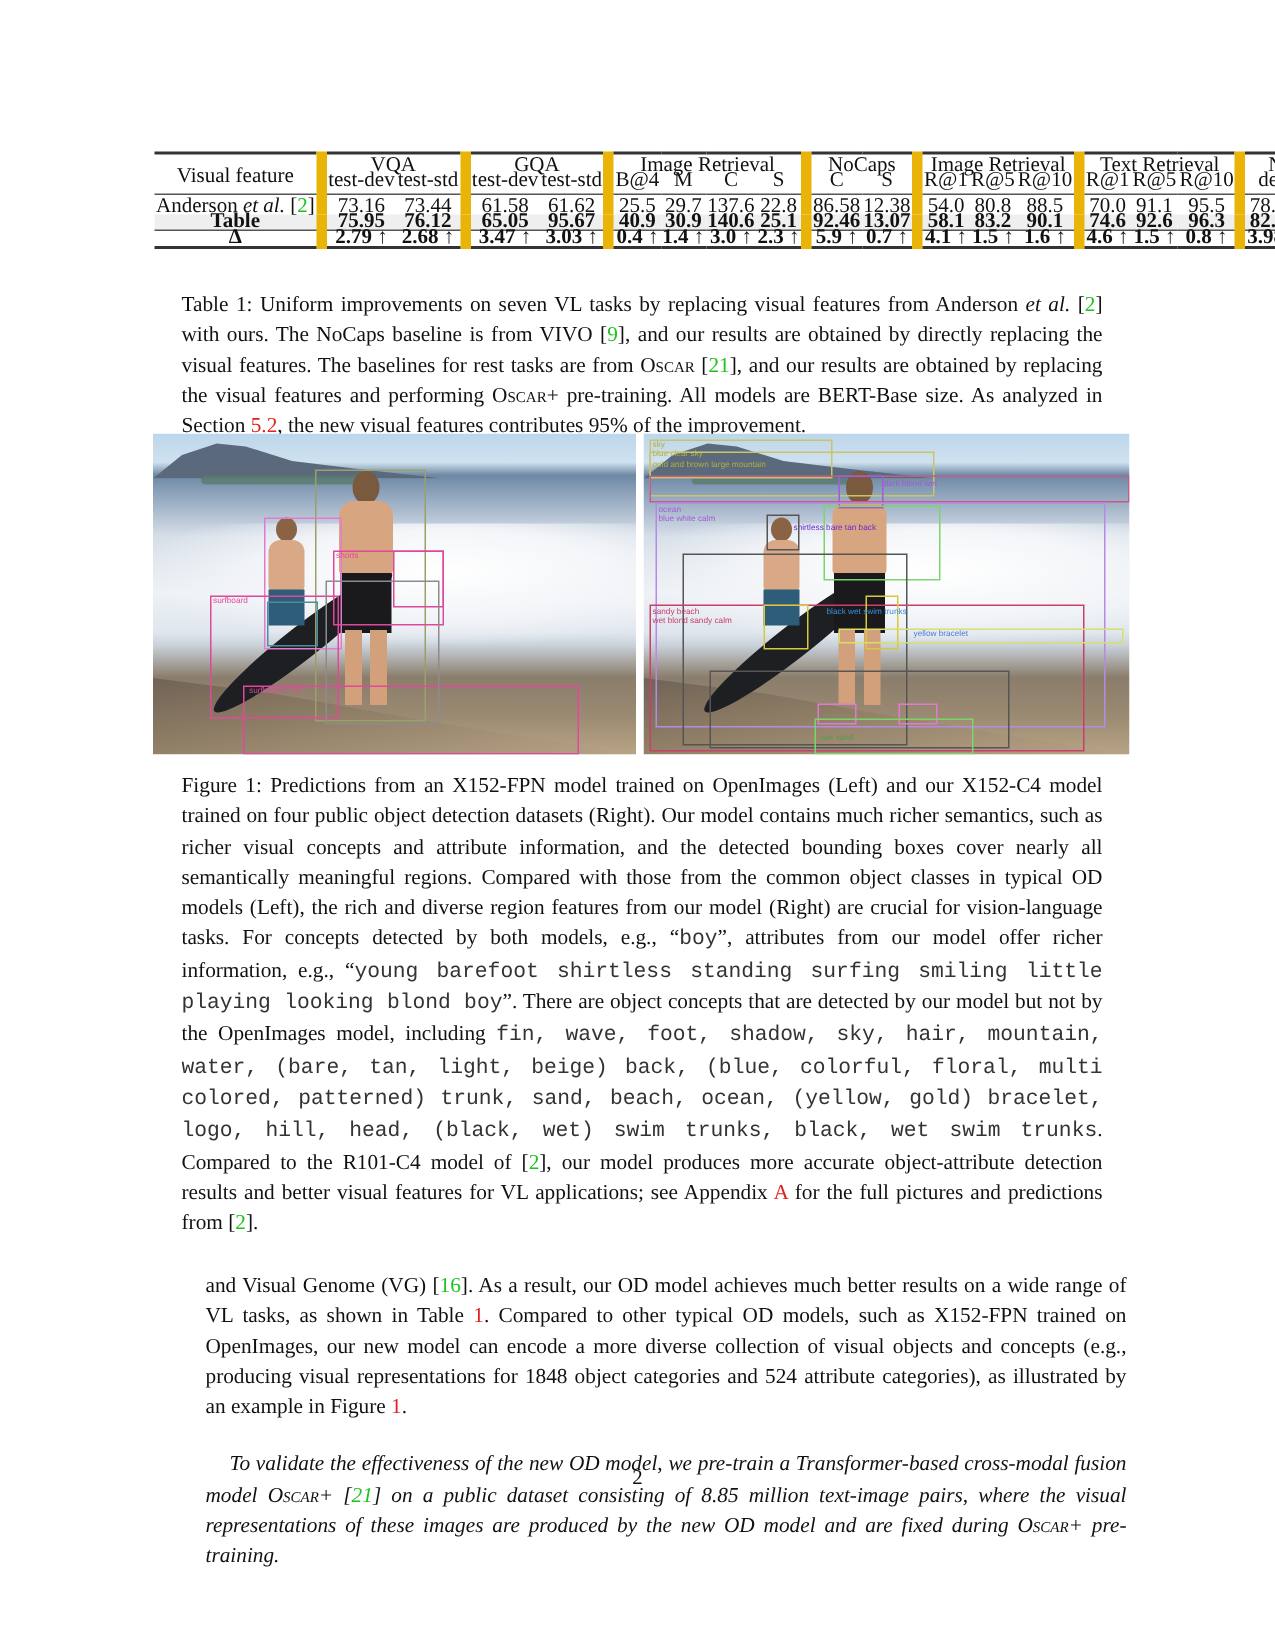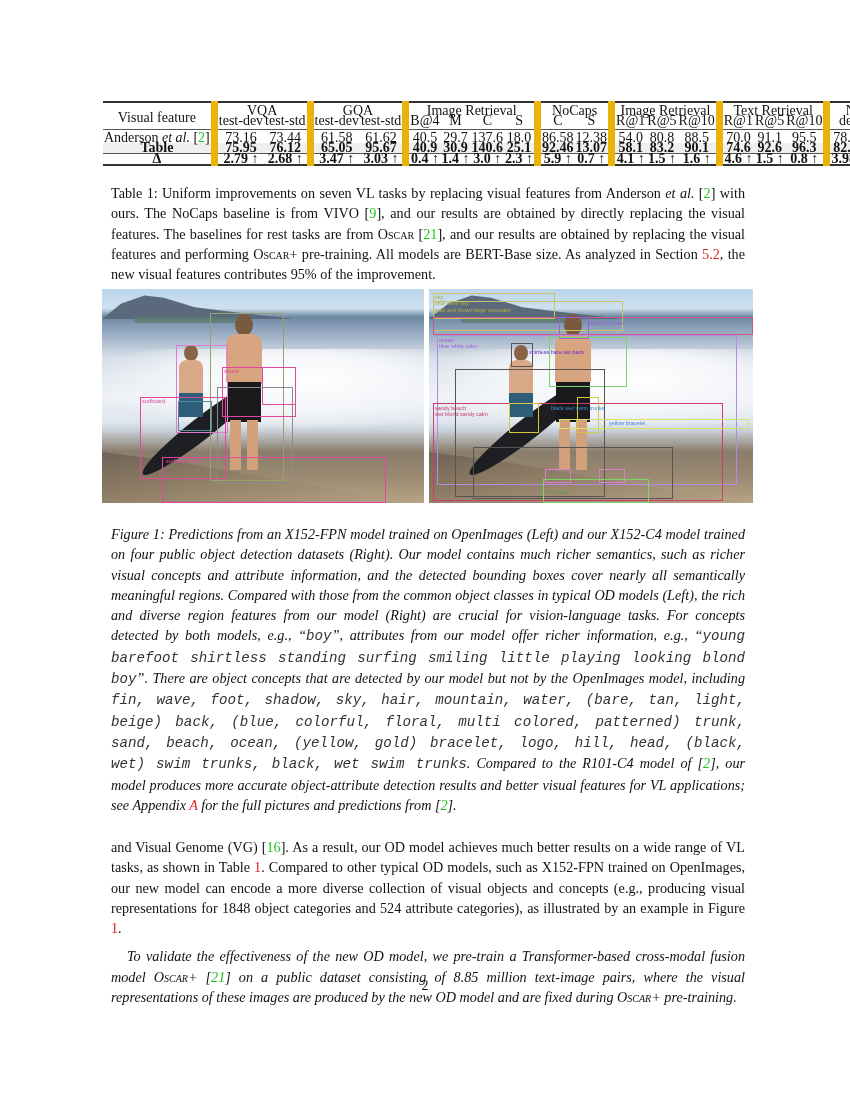--- a/index.html
+++ b/index.html
@@ -18,21 +18,21 @@
   table.res .midrule td { border-top: 1px solid #555; }
   table.res .botrule td { border-bottom: 2px solid #333; }
   table.res .vl { border-left: 7px solid #eab308; }
   table.res tr.ours td { background: #efefef; font-weight: bold; }
   table.res tr.delta td { font-weight: bold; border-top: 1px solid #555; }
   table.res tr.hdr1 td { padding-top: 3px; }
   table.res tr.hdr2 td { padding-bottom: 3px; }
   table.res tr.first td { padding-top: 3px; }
 
   .caption { position: absolute; left: 103px; width: 650px; font-size: 14.2px; line-height: 20.3px; text-align: justify; }
-  .caption p, .body p { margin: 8px; }
+  .caption p, .body p { margin: 18px; }
 
   
   .fig-img { position: absolute; top: 289px; height: 214px; overflow: hidden; }
   #img-left { left: 102px; width: 322px; }
   #img-right { left: 429px; width: 324px; }
   .scene { position: absolute; inset: 0;
     background:
       linear-gradient(180deg, #bcd6ea 0%, #cfe1ef 9%, #6d88a4 13%, #8aa0b9 18%, #d6dee8 32%, #eef1f5 50%, #dfe6ee 62%, #c9d1da 66%, #8a7d6b 76%, #9b8a72 88%, #b8a485 100%); }
   .mountain { position: absolute; left: 0; top: 4px; width: 60%; height: 26px;
     background: #5a6a7c; clip-path: polygon(0 100%, 10% 40%, 22% 10%, 32% 18%, 48% 55%, 70% 75%, 100% 100%); }
@@ -49,21 +49,21 @@
   .man .legs { position: absolute; left: 8px; top: 106px; width: 28px; height: 50px;
     background: linear-gradient(90deg, #d2a07a 0 40%, transparent 40% 60%, #d2a07a 60% 100%); }
   .boy { position: absolute; width: 28px; height: 100px; }
   .boy .head { position: absolute; left: 7px; top: 0; width: 14px; height: 16px; border-radius: 50%; background: #8a6244; }
   .boy .torso { position: absolute; left: 2px; top: 15px; width: 24px; height: 34px; background: #d9a987; border-radius: 8px 8px 3px 3px; }
   .boy .shorts { position: absolute; left: 2px; top: 48px; width: 24px; height: 24px; background: #2e5d7a; }
   .board { position: absolute; width: 150px; height: 22px; background: #1d1f22; border-radius: 50% / 50%; transform: rotate(-38deg); }
   .bbox { position: absolute; border: 1px solid; box-sizing: border-box; }
   .blabel { position: absolute; font-family: "Liberation Sans", "DejaVu Sans", sans-serif; font-size: 5.5px; line-height: 6px; white-space: nowrap; }
 
-  .body { position: absolute; left: 103px; width: 650px; font-size: 14.2px; line-height: 20.3px; text-align: justify; }
+  .body { position: absolute; left: 119px; width: 650px; font-size: 14.2px; line-height: 20.3px; text-align: justify; }
   .body p.indent { text-indent: 16px; font-style: italic; }
 
   #page-number { position: absolute; left: 0; width: 850px; top: 978px; text-align: center; font-size: 14px; }
 </style>
 </head>
 <body>
 
 <div id="tbl-wrap">
   <table class="res">
     <tbody>
@@ -96,24 +96,24 @@
       <td>R@10</td>
       <td class="vl">dev</td>
       <td>test-P</td>
     </tr>
     <tr class="midrule first">
       <td><span>Anderson </span><i>et al.</i> [<span class="green">2</span>]</td>
       <td class="vl">73.16</td>
       <td>73.44</td>
       <td class="vl">61.58</td>
       <td>61.62</td>
-      <td class="vl">40.5</td>
+      <td class="vl">25.5</td>
       <td>29.7</td>
       <td>137.6</td>
-      <td>18.0</td>
+      <td>22.8</td>
       <td class="vl">86.58</td>
       <td>12.38</td>
       <td class="vl">54.0</td>
       <td>80.8</td>
       <td>88.5</td>
       <td class="vl">70.0</td>
       <td>91.1</td>
       <td>95.5</td>
       <td class="vl">78.07</td>
       <td>78.36</td>
@@ -240,21 +240,21 @@
   <div class="bbox" style="left:80px; top:114px; width:30px; height:30px; border-color:#d6c93e;"></div>
   <div class="bbox" style="left:130px; top:130px; width:190px; height:10px; border-color:#d6e06a;"></div>
   <div class="blabel" style="left:180px; top:131px; color:#4a7ad6;">yellow bracelet</div>
   <div class="bbox" style="left:44px; top:158px; width:200px; height:52px; border-color:#555;"></div>
   <div class="bbox" style="left:116px; top:180px; width:26px; height:14px; border-color:#e27bd0;"></div>
   <div class="bbox" style="left:170px; top:180px; width:26px; height:14px; border-color:#e27bd0;"></div>
   <div class="bbox" style="left:114px; top:190px; width:106px; height:24px; border-color:#7ad66a;"></div>
   <div class="blabel" style="left:118px; top:200px; color:#5a9a4a;">wet sand</div>
 </div>
 
-<div class="caption" style="top:516px;font-style:italic;">
+<div class="caption" style="top:496px;">
   <p><span>Figure 1: Predictions from an X152-FPN model trained on OpenImages (Left) and our X152-C4 model trained on four public object detection datasets (Right). Our model contains much richer semantics, such as richer visual concepts and attribute information, and the detected bounding boxes cover nearly all semantically meaningful regions. Compared with those from the common object classes in typical OD models (Left), the rich and diverse region features from our model (Right) are crucial for vision-language tasks. For concepts detected by both models, e.g., “</span><span class="mono">boy</span><span>”, attributes from our model offer richer information, e.g., “</span><span class="mono">young barefoot shirtless standing surfing smiling little playing looking blond boy</span><span>”. There are object concepts that are detected by our model but not by the OpenImages model, including </span><span class="mono">fin, wave, foot, shadow, sky, hair, mountain, water, (bare, tan, light, beige) back, (blue, colorful, floral, multi colored, patterned) trunk, sand, beach, ocean, (yellow, gold) bracelet, logo, hill, head, (black, wet) swim trunks, black, wet swim trunks</span><span>. Compared to the R101-C4 model of [</span><span class="green">2</span><span>], our model produces more accurate object-attribute detection results and better visual features for VL applications; see Appendix </span><span class="red">A</span><span> for the full pictures and predictions from  [</span><span class="green">2</span><span>].</span></p>
 </div>
 
 <div class="body" style="top:829px;">
   <p><span>and Visual Genome (VG) [</span><span class="green">16</span><span>]. As a result, our OD model achieves much better results on a wide range of VL tasks, as shown in Table </span><span class="red">1</span><span>. Compared to other typical OD models, such as X152-FPN trained on OpenImages, our new model can encode a more diverse collection of visual objects and concepts (e.g., producing visual representations for 1848 object categories and 524 attribute categories), as illustrated by an example in Figure </span><span class="red">1</span><span>.</span></p>
   <p class="indent"><span>To validate the effectiveness of the new OD model, we pre-train a Transformer-based cross-modal fusion model </span><span class="sc">Oscar+</span><span> [</span><span class="green">21</span><span>] on a public dataset consisting of 8.85 million text-image pairs, where the visual representations of these images are produced by the new OD model and are fixed during </span><span class="sc">Oscar+</span><span> pre-training.</span></p>
 </div>
 
 <div id="page-number">2</div>
 

